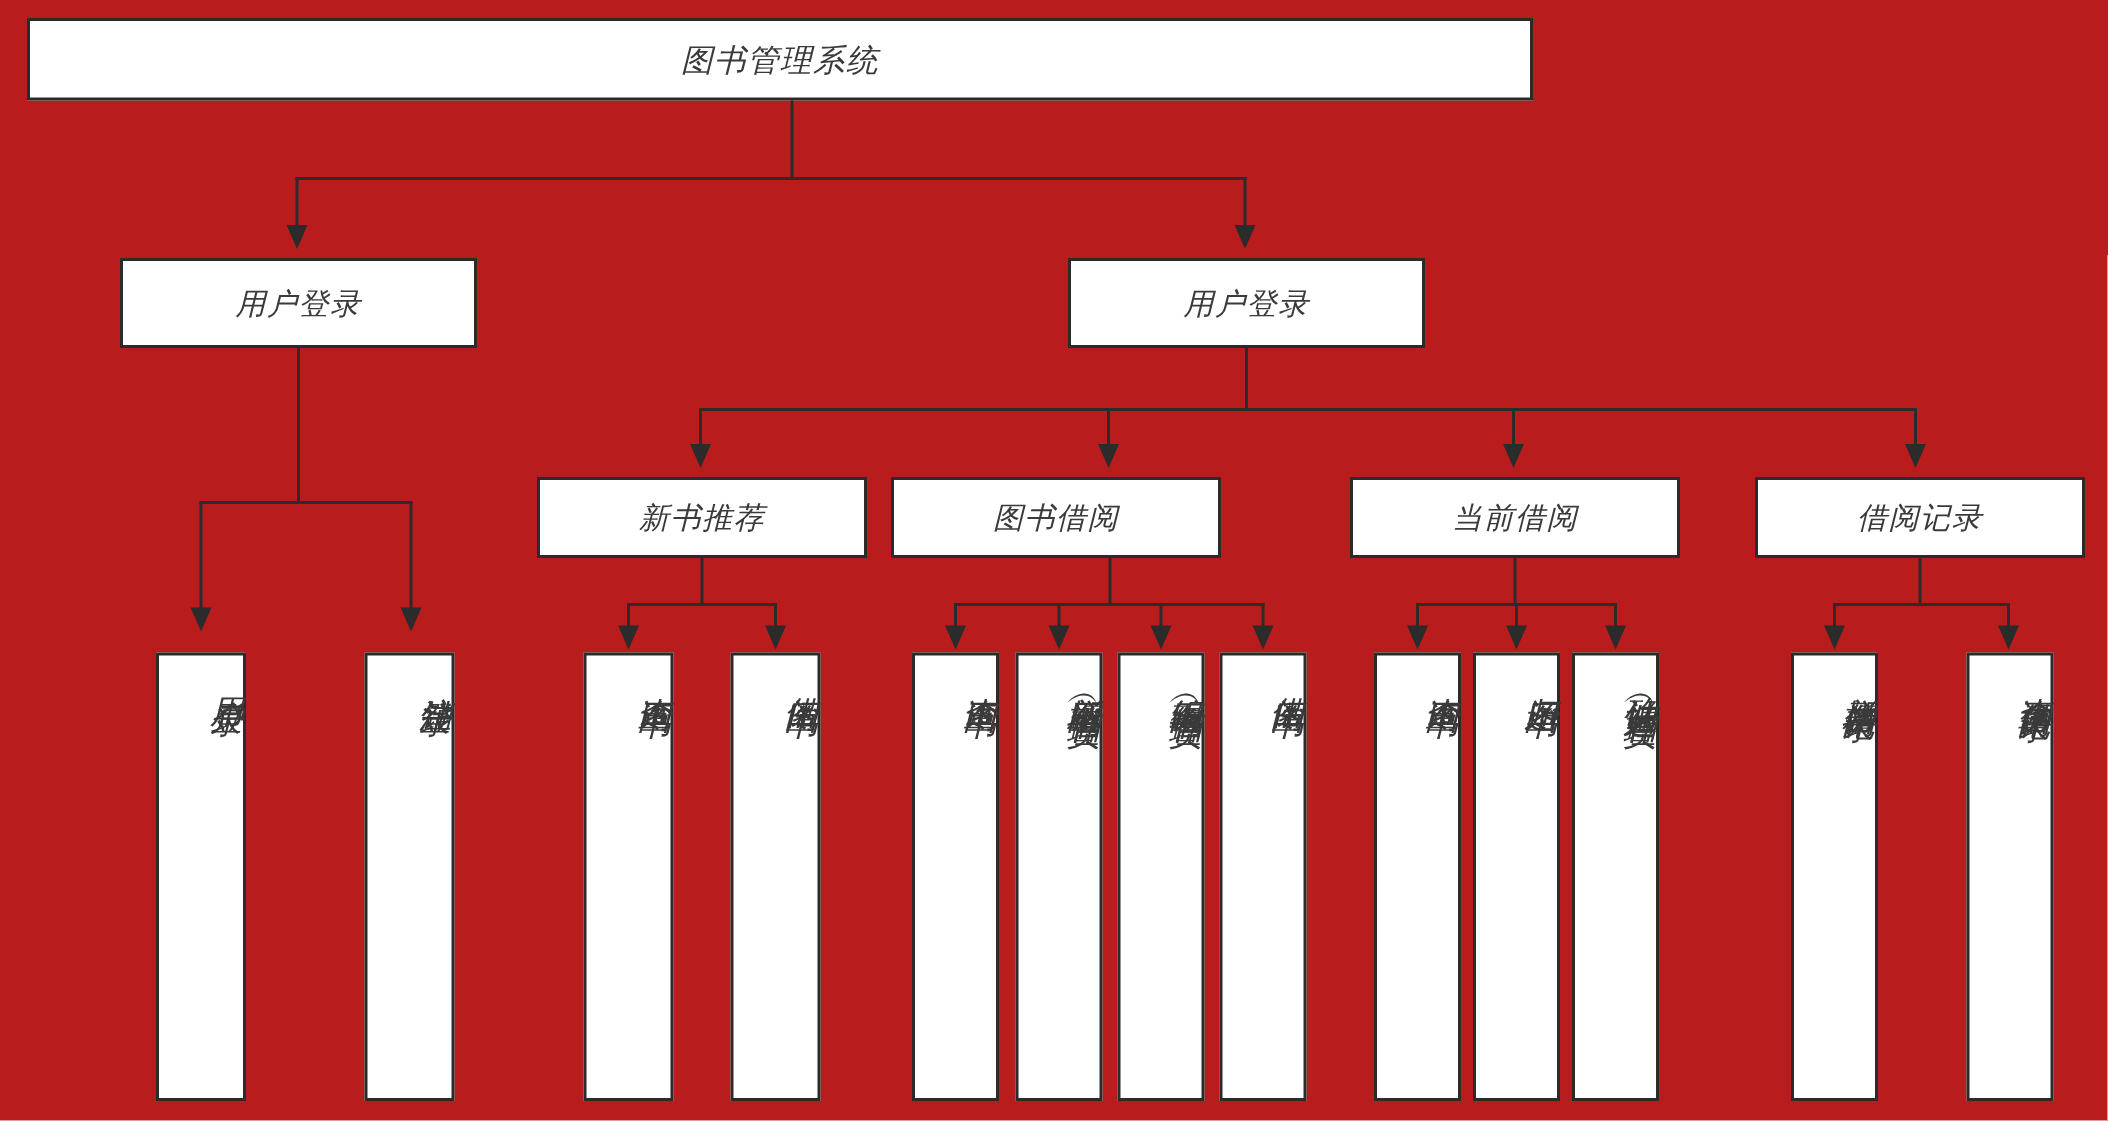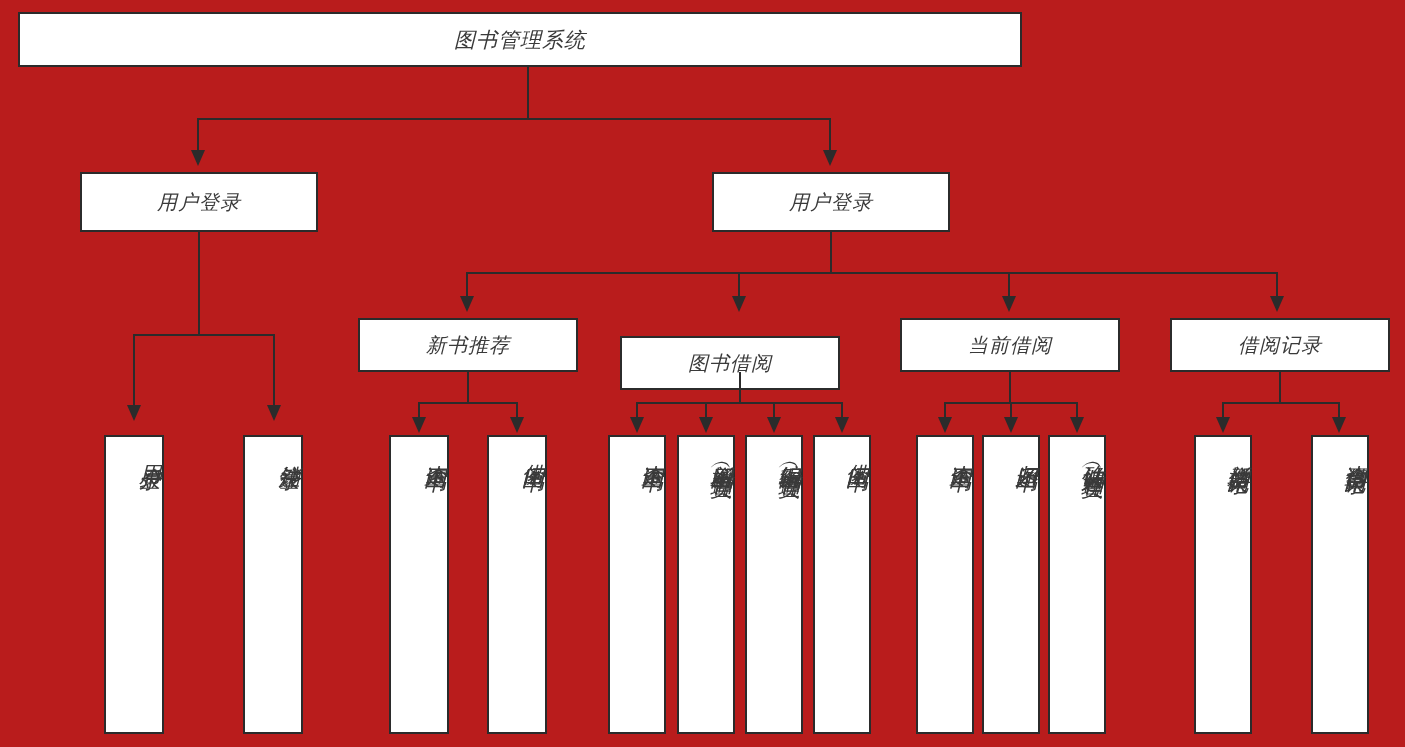--- a/index.html
+++ b/index.html
@@ -132,21 +132,21 @@
   <div class="conn vline" style="left:738px; top:272px; width:2px; height:25px;"></div>
   <div class="arrow" style="left:732px; top:296px;"></div>
   <div class="conn vline" style="left:1008px; top:272px; width:2px; height:25px;"></div>
   <div class="arrow" style="left:1002px; top:296px;"></div>
   <div class="conn vline" style="left:1276px; top:272px; width:2px; height:25px;"></div>
   <div class="arrow" style="left:1270px; top:296px;"></div>
 
   <div class="node level3" style="left:358px; top:318px; width:220px; height:54px;justify-content:center;">
     <span class="label">新书推荐</span>
   </div>
-  <div class="node level3" style="left:620px; top:318px; width:220px; height:54px;margin-top:18px;">
+  <div class="node level3" style="left:594px; top:318px; width:220px; height:54px;">
     <span class="label">图书借阅</span>
   </div>
   <div class="node level3" style="left:1170px; top:318px; width:220px; height:54px;">
     <span class="label">借阅记录</span>
   </div>
   <div class="node level3" style="left:900px; top:318px; width:220px; height:54px;">
     <span class="label">当前借阅</span>
   </div>
 
   <div class="conn vline" style="left:467px; top:372px; width:2px; height:31px;"></div>

